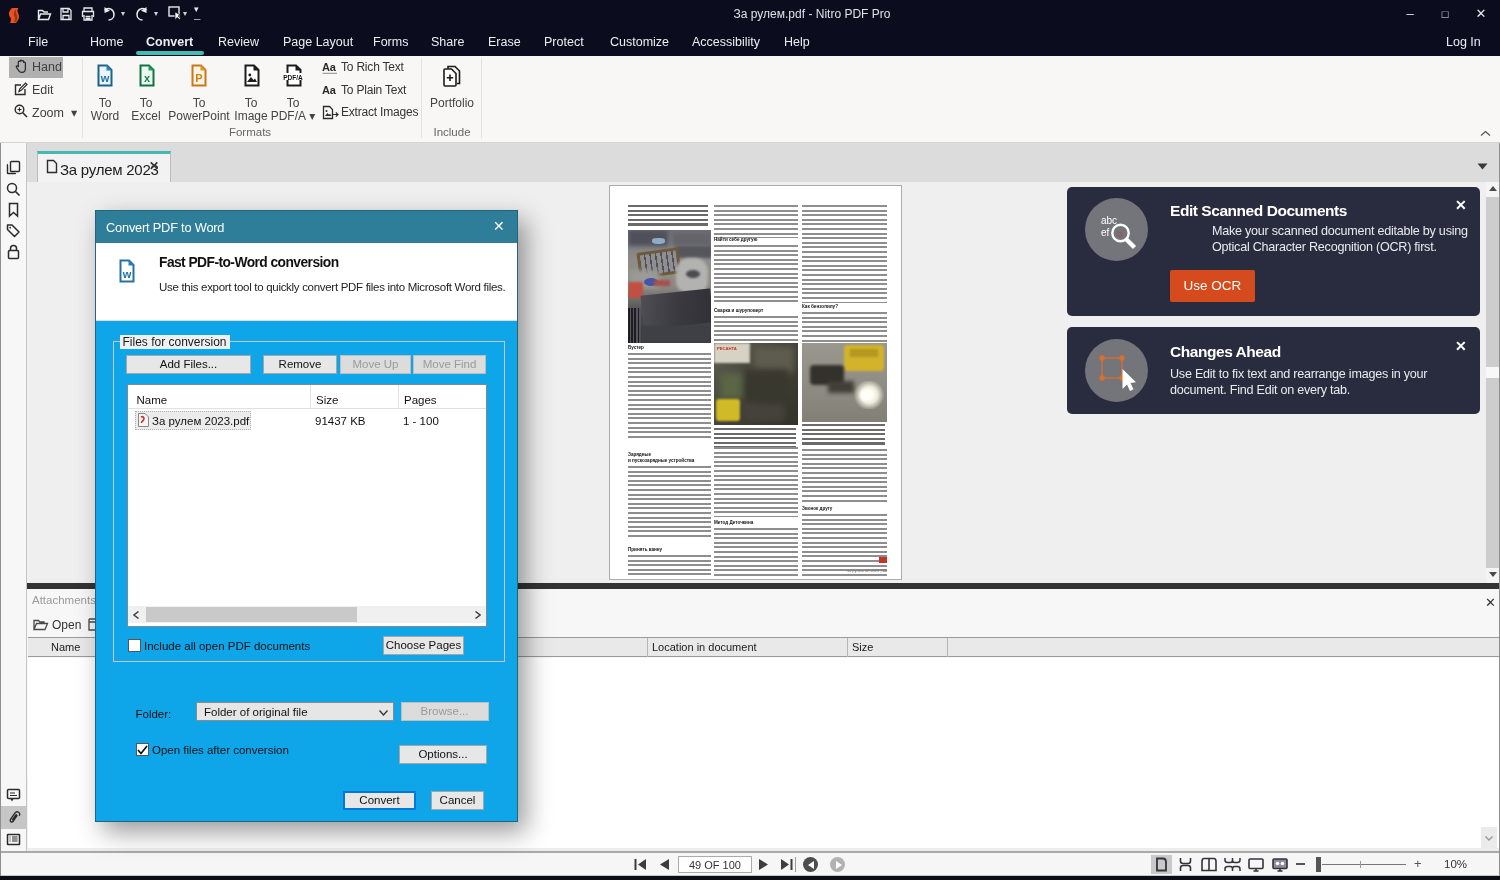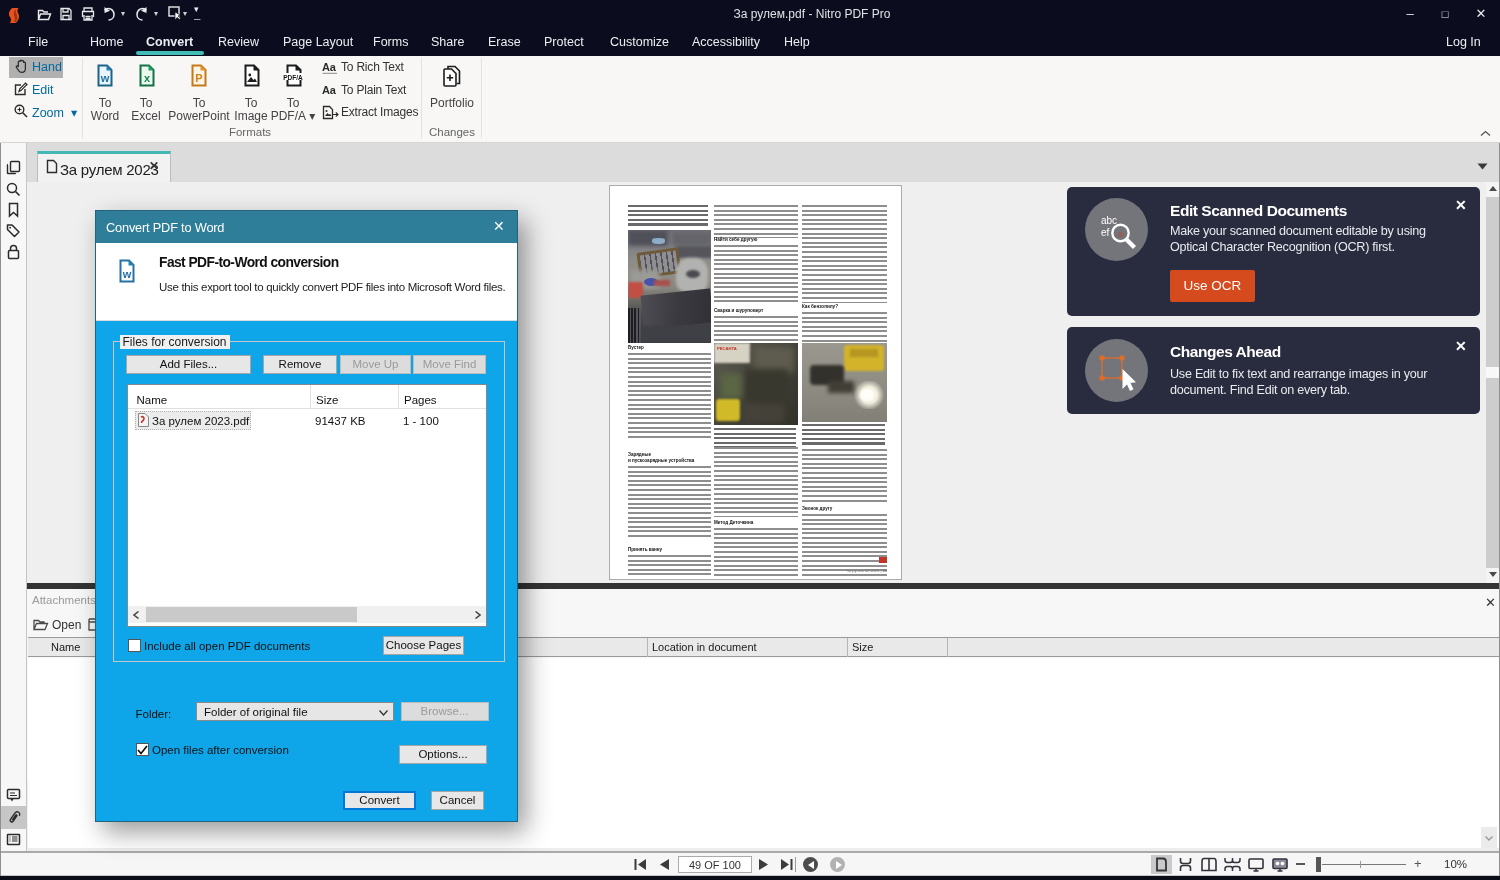--- a/index.html
+++ b/index.html
@@ -8,21 +8,21 @@
 .abs { position:absolute; }
 #titlebar { position:absolute; left:0; top:0; width:1500px; height:28px; background:#0b0d1e; }
 #titlebar .ttl { position:absolute; left:682px; top:7px; width:260px; color:#dfe1e6; font-size:12px; text-align:center; }
 .winbtn { position:absolute; top:0; width:34px; height:28px; color:#e8e8ea; text-align:center; line-height:28px; font-size:13px; }
 .tbic { position:absolute; top:6px; }
 #menubar { position:absolute; left:0; top:28px; width:1500px; height:28px; background:#0b0d1e; }
 .menuitem { position:absolute; top:7px; color:#eceef2; font-size:12.5px; white-space:nowrap; }
 #conv-underline { position:absolute; left:136px; top:23px; width:68px; height:4px; background:#43bcb6; border-radius:2px; }
 #ribbon { position:absolute; left:0; top:56px; width:1500px; height:87px; background:#f8f7f6; border-bottom:1px solid #d5d5d5; }
 .rsep { position:absolute; top:2px; width:1px; height:80px; background:#e2e2e2; }
-.rtool { position:absolute; left:9px; width:70px; height:20px; font-size:12.5px; color:#0369a1; white-space:nowrap; }
+.rtool { position:absolute; left:9px; width:70px; height:20px; font-size:12.5px; color:#404040; white-space:nowrap; }
 .rtool .tl { position:absolute; left:23px; top:2px; }
 .bigbtn { position:absolute; top:6px; text-align:center; font-size:12px; color:#444; }
 .bigbtn .lbl { margin-top:3px; line-height:12.5px; }
 .grouplabel { position:absolute; top:70px; font-size:11.5px; color:#666; text-align:center; }
 .smallrow { position:absolute; left:322px; height:16px; font-size:12px; letter-spacing:-0.2px; color:#333; white-space:nowrap; }
 .smallrow .t { position:absolute; left:19px; top:0px; }
 #sidebar { position:absolute; left:0; top:143px; width:27px; height:710px; background:#f7f7f7; border-right:1px solid #c5c5c5; }
 .sbic { position:absolute; left:6px; }
 #tabbar { position:absolute; left:27px; top:143px; width:1473px; height:39px; background:#dcdcdc; }
 #doctab { position:absolute; left:10px; top:8px; width:134px; height:31px; background:#f2f2f2; border-top:3.5px solid #44b9b3; border-left:1px solid #bdbdbd; border-right:1px solid #bdbdbd; }
@@ -210,21 +210,21 @@
     <svg class="abs" style="left:443px;top:9px" width="19" height="22" viewBox="0 0 19 22">
         <path d="M5 4 L5 1.5 L12 1.5 L16.5 6 L16.5 18.5 L14 18.5" fill="none" stroke="#1c1c1c" stroke-width="1.6"></path>
         <path d="M2 21 Q1 21 1 20 L1 5 Q1 4 2 4 L8.5 4 L13 8.5 L13 20 Q13 21 12 21 Z" fill="#fff" stroke="#1c1c1c" stroke-width="1.6"></path>
         <path d="M7 9.5 L7 16 M3.8 12.8 L10.2 12.8" stroke="#1c1c1c" stroke-width="1.6"></path>
       </svg>
     <div class="bigbtn" style="left:422px;width:60px;">
         <div class="lbl" style="margin-top:35px">Portfolio</div>
       </div>
     <div class="rsep" style="left:481px;"></div>
     <div class="grouplabel" style="left:180px;width:140px;">Formats</div>
-    <div class="grouplabel" style="left:422px;width:60px;">Changes</div>
+    <div class="grouplabel" style="left:422px;width:60px;">Include</div>
     <svg class="abs" style="left:1480px;top:74px" width="11" height="7" viewBox="0 0 11 7">
         <path d="M1 5.5 L5.5 1.5 L10 5.5" fill="none" stroke="#555" stroke-width="1.3"></path>
       </svg>
   </div>
   <div id="sidebar">
     <svg class="sbic" style="top:17px" width="15" height="15" viewBox="0 0 15 15">
         <rect x="4.5" y="1.5" width="9" height="10" rx="1" fill="none" stroke="#2b2b2b" stroke-width="1.4"></rect>
         <path d="M2 4.5 Q1.5 4.5 1.5 5 L1.5 13 Q1.5 13.5 2 13.5 L9 13.5 Q9.5 13.5 9.5 13" fill="none" stroke="#2b2b2b" stroke-width="1.4"></path>
       </svg>
     <svg class="sbic" style="top:39px" width="15" height="15" viewBox="0 0 15 15">
@@ -346,21 +346,21 @@
     <div class="circ" style="top:11px;">
       <svg width="63" height="63" viewBox="0 0 63 63">
         <text x="16" y="26" font-size="10" fill="#fff" font-family="Liberation Sans">abc</text>
         <text x="16" y="38" font-size="10" fill="#fff" font-family="Liberation Sans">ef</text>
         <text x="32.5" y="39" font-size="9.5" fill="#ad4f36" font-family="Liberation Sans">a</text>
         <circle cx="35.5" cy="35" r="8.2" fill="none" stroke="#fff" stroke-width="2.4"></circle>
         <path d="M41.5 41.5 L49.5 49.5" stroke="#fff" stroke-width="4.5"></path>
       </svg>
     </div>
     <div class="cttl" style="top:15px;">Edit Scanned Documents</div>
-    <div class="cbody" style="top:37px;">Make your scanned document editable by using<br>Optical Character Recognition (OCR) first.</div>
+    <div class="cbody" style="top:37px;margin-left:42px;">Make your scanned document editable by using<br>Optical Character Recognition (OCR) first.</div>
     <div class="cx" style="top:10px;">✕</div>
     <div id="useocr">Use OCR</div>
   </div>
   <div class="card" id="card2" style="top:327px;height:87px;">
     <div class="circ" style="top:12px;">
       <svg width="63" height="63" viewBox="0 0 63 63">
         <rect x="17" y="19" width="20" height="20" fill="none" stroke="#dc6e2c" stroke-width="1.3"></rect>
         <circle cx="17" cy="19" r="2.7" fill="#dc6e2c"></circle>
           <circle cx="37" cy="19" r="2.7" fill="#dc6e2c"></circle>
         <circle cx="17" cy="39" r="2.7" fill="#dc6e2c"></circle>

